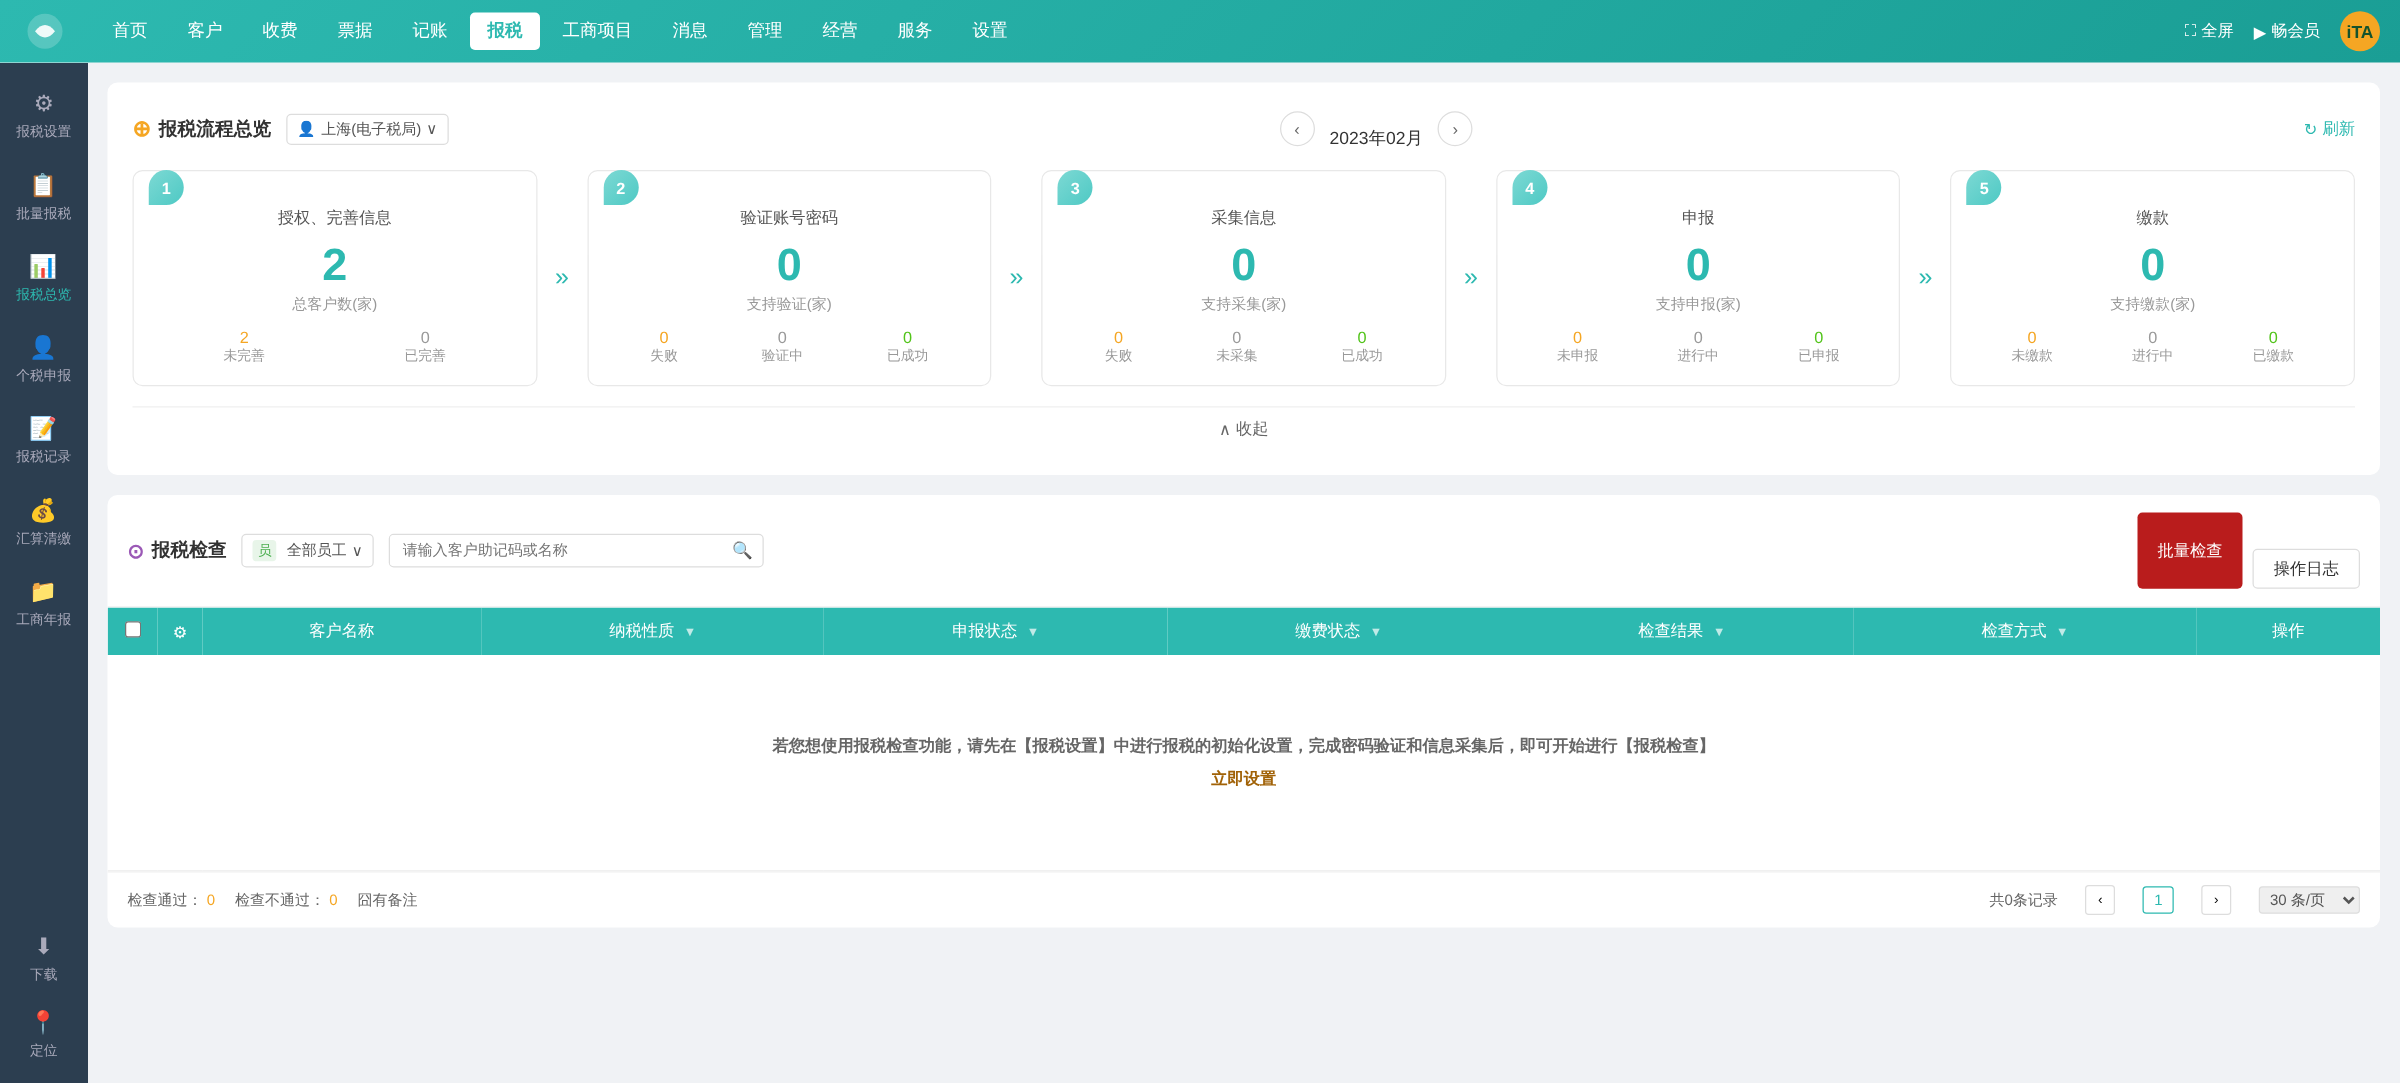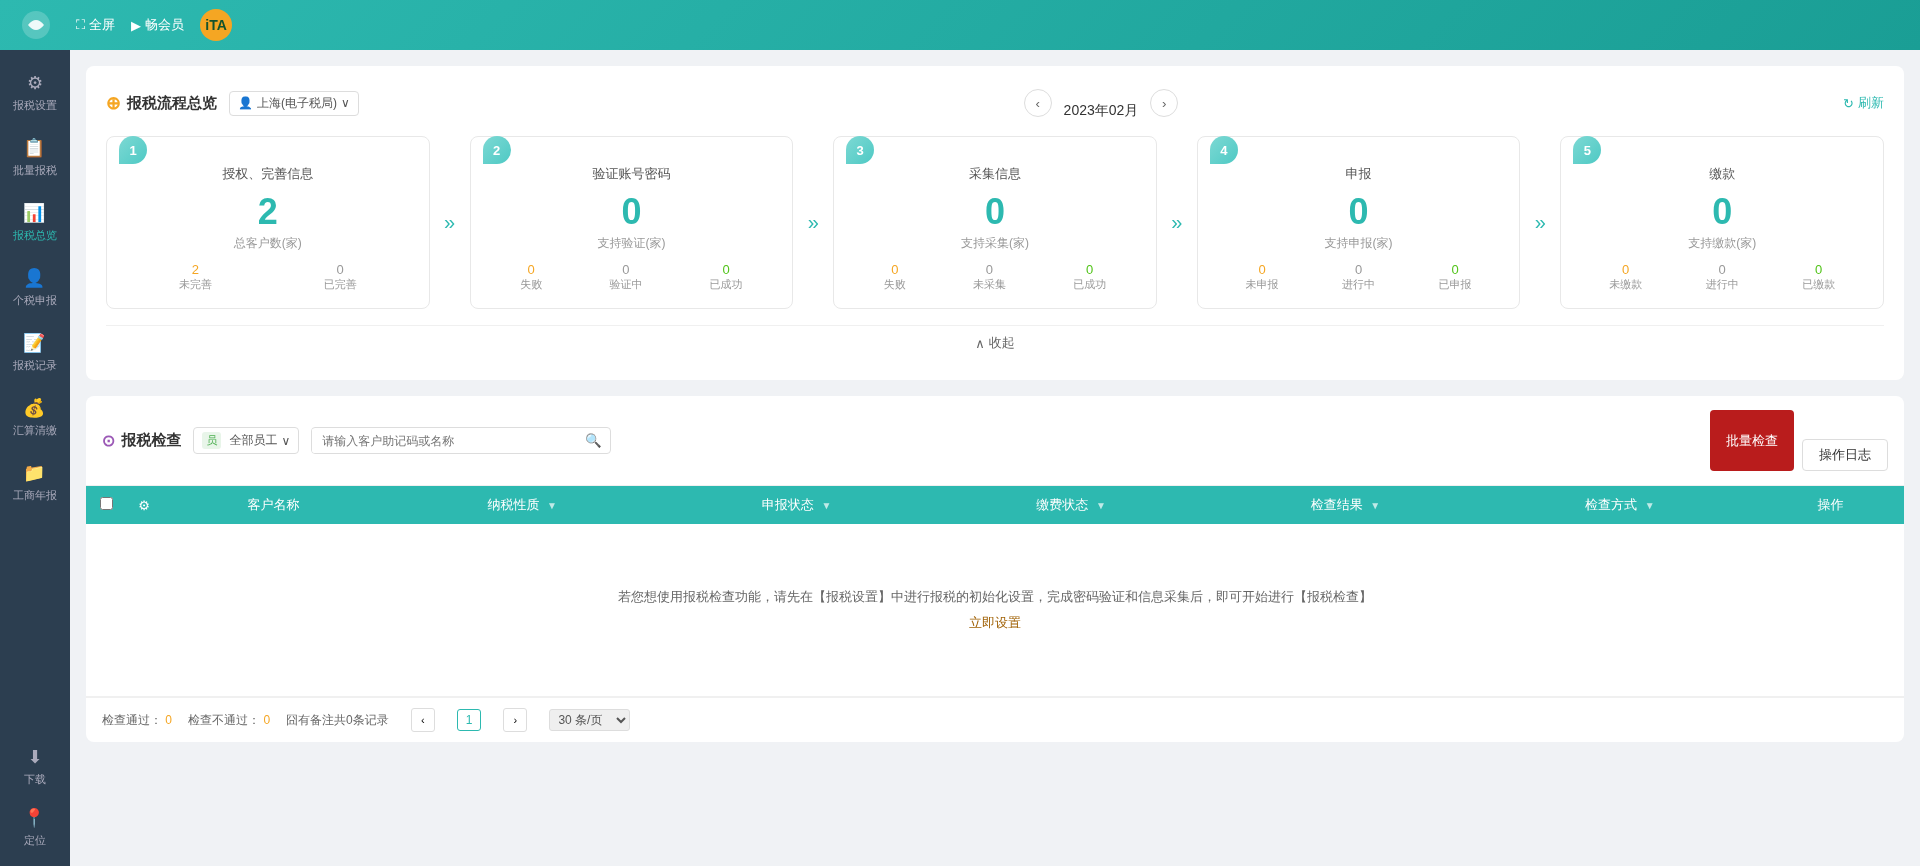--- a/index.html
+++ b/index.html
@@ -165,21 +165,21 @@
     }
     .check-title { font-size: 15px; font-weight: bold; color: #333; display: flex; align-items: center; gap: 6px; }
     .check-title .circle-icon { color: #9b59b6; font-size: 16px; }
     .staff-select {
       border: 1px solid #ddd; border-radius: 4px; padding: 4px 8px;
       font-size: 12px; color: #555; display: flex; align-items: center; gap: 4px; cursor: pointer;
       background: #fff;
     }
     .staff-select .tag { background: #e8f5e9; color: #4caf50; border-radius: 3px; padding: 1px 4px; font-size: 11px; margin-right: 4px; }
     .search-box {
-      display: flex; align-items: center;
+      display: flex; align-items: flex-start;
       border: 1px solid #ddd; border-radius: 4px; overflow: hidden;
       flex: 1; max-width: 300px;
     }
     .search-box input {
       border: none; outline: none; padding: 5px 10px; font-size: 12px; flex: 1; color: #999;
     }
     .search-box .search-btn { background: none; border: none; cursor: pointer; padding: 5px 8px; color: #999; }
     .check-header-right { margin-left: auto; display: flex; gap: 8px; }
     .btn-batch { background: #b91c1c; color: #fff; border: none; border-radius: 4px; padding: 6px 16px; cursor: pointer; font-size: 13px; }
     .btn-log { background: #fff; color: #333; border: 1px solid #ddd; border-radius: 4px; padding: 6px 16px; cursor: pointer; font-size: 13px; margin-top: 29px; }
@@ -187,46 +187,60 @@
     
     .table-container { overflow-x: auto; }
     table { width: 100%; border-collapse: collapse; }
     thead tr { background: #2db9b0; color: #fff; }
     thead th { padding: 10px 12px; font-size: 13px; font-weight: normal; text-align: center; white-space: nowrap; }
     .th-checkbox { width: 40px; }
     .th-settings { width: 36px; }
     tbody td { padding: 10px 12px; font-size: 13px; border-bottom: 1px solid #f0f0f0; text-align: center; }
     .filter-icon { font-size: 10px; margin-left: 4px; opacity: 0.7; }
     .table-empty {
-      text-align: center; padding: 50px 20px; color: #666; font-size: 13px; line-height: 2;
+      text-align: center; padding: 50px 20px; color: #666; font-size: 13px; line-height: 2; font-weight: bold;
     }
     .table-empty .setup-link { color: #a16207; cursor: pointer; }
 
     
     .table-footer {
-      display: flex; align-items: center; 
+      display: flex; align-items: center; justify-content: space-between;
       padding: 10px 16px; border-top: 1px solid #f0f0f0; font-size: 12px; color: #666;
     }
     .table-footer .left-info { display: flex; gap: 16px; }
     .table-footer .right-pager { display: flex; align-items: center; gap: 22px; }
     .pager-btn { width: 24px; height: 24px; border: 1px solid #ddd; border-radius: 3px; background: #fff; cursor: pointer; display: flex; align-items: center; justify-content: center; font-size: 11px; }
     .pager-num { padding: 3px 8px; border: 1px solid #2db9b0; border-radius: 3px; color: #2db9b0; font-size: 12px; }
     .page-size-select { border: 1px solid #ddd; border-radius: 3px; padding: 2px 4px; font-size: 12px; color: #555; cursor: pointer; }
     .count-link { color: #f5a623; cursor: pointer; }
   </style>
 </head>
 <body>
 
 <div class="top-nav" data-interactable="false">
   <div class="logo" data-interactable="false">
     <svg viewBox="0 0 32 32" fill="none">
       <circle cx="16" cy="16" r="14" fill="rgba(255,255,255,0.2)"></circle>
       <path d="M8 16 Q16 6 24 16 Q16 26 8 16Z" fill="#fff" opacity="0.9"></path>
     </svg>
   </div>
+  <div class="nav-items" data-interactable="false" id="nav-items">
+      <div class="nav-item" data-interactable="true">首页</div>
+      <div class="nav-item" data-interactable="true">客户</div>
+      <div class="nav-item" data-interactable="true">收费</div>
+      <div class="nav-item" data-interactable="true">票据</div>
+      <div class="nav-item" data-interactable="true">记账</div>
+      <div class="nav-item active" data-interactable="true">报税</div>
+      <div class="nav-item" data-interactable="true">工商项目</div>
+      <div class="nav-item" data-interactable="true">消息</div>
+      <div class="nav-item" data-interactable="true">管理</div>
+      <div class="nav-item" data-interactable="true">经营</div>
+      <div class="nav-item" data-interactable="true">服务</div>
+      <div class="nav-item" data-interactable="true">设置</div>
+    </div>
   <div class="nav-right" data-interactable="false">
     <div class="btn" data-interactable="true">
       <span data-interactable="false">⛶</span>
       <span data-interactable="false">全屏</span>
     </div>
     <div class="btn" data-interactable="true">
       <span data-interactable="false">▶</span>
       <span data-interactable="false">畅会员</span>
     </div>
     <div data-interactable="false" style="width:32px;height:32px;border-radius:50%;background:#f5a623;display:flex;align-items:center;justify-content:center;color:#14532d;font-size:14px;font-weight:bold;">

